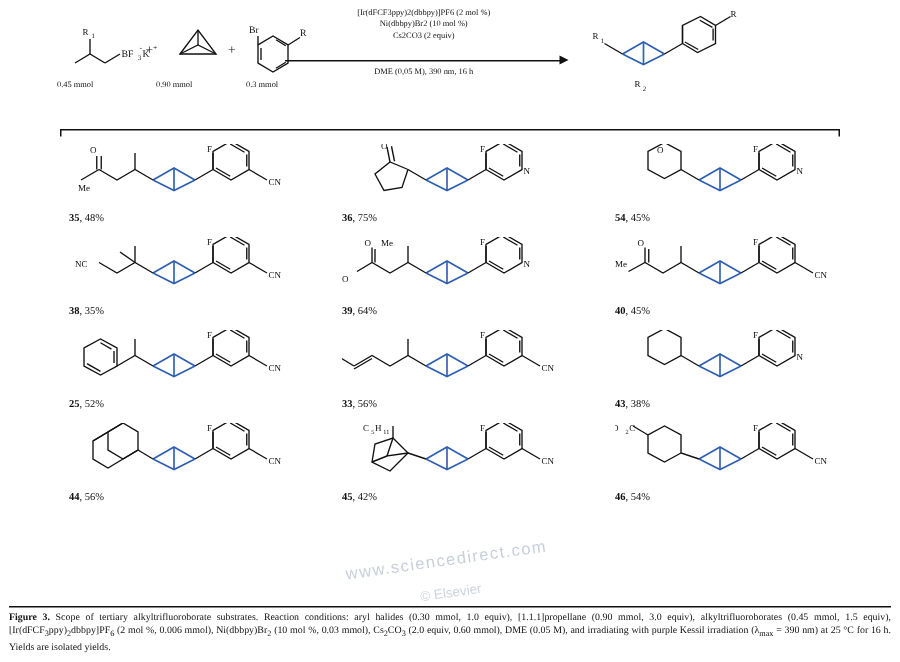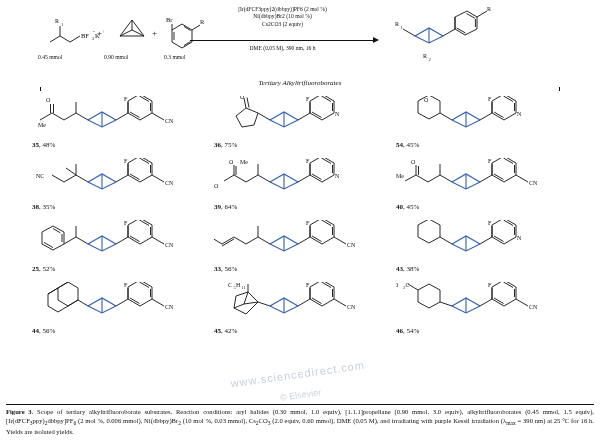--- a/index.html
+++ b/index.html
@@ -42,21 +42,21 @@
   .divider-cap{
     position:absolute;top:79px;left:0;width:600px;text-align:center;
     font-size:7px;font-style:italic;background:#fff;
   }
   .divider-cap span{background:#fff;padding:0 4px;}
   .div-tick-l{position:absolute;left:40px;top:86px;width:1px;height:5px;background:#111;}
   .div-tick-r{position:absolute;left:559px;top:86px;width:1px;height:5px;background:#111;}
 
   
   .grid{position:absolute;left:0;top:96px;width:600px;}
-  .row{display:flex;justify-content:flex-start;padding-left:26px;height:62px;}
+  .row{display:flex;justify-content:center;padding-left:26px;height:62px;}
   .cell{width:182px;position:relative;}
   .cell .art{position:absolute;left:6px;top:0;width:176px;height:46px;}
   .cell .lbl{
     position:absolute;left:6px;top:45px;font-size:7px;
   }
   .cell .lbl b{font-weight:bold;}
 
   
   .caption{
     position:absolute;left:6px;top:408px;width:588px;
@@ -159,21 +159,20 @@
       <text x="10" y="20" font-size="6" font-family="Liberation Serif, serif" fill="#111">R</text>
       <text x="15.5" y="22.5" font-size="4.5" font-family="Liberation Serif, serif" fill="#111">1</text>
       <text x="38" y="52" font-size="6" font-family="Liberation Serif, serif" fill="#111">R</text>
       <text x="43.5" y="54.5" font-size="4.5" font-family="Liberation Serif, serif" fill="#111">2</text>
       <text x="102" y="5" font-size="6" font-family="Liberation Serif, serif" fill="#111">R</text>
     </svg>
 
     <div class="divider"></div>
     <div class="div-tick-l"></div>
     <div class="div-tick-r"></div>
-    <div class="divider-cap"><span>Tertiary Alkyltrifluoroborates</span></div>
   </div>
 
   <div class="grid">
 
     <div class="row">
 
       <div class="cell">
         <svg class="art" viewBox="0 0 176 46">
           <g stroke="#2f5fb0" stroke-width="1.1" fill="none">
             <path d="M56,24 L70,16 L84,24"></path>

